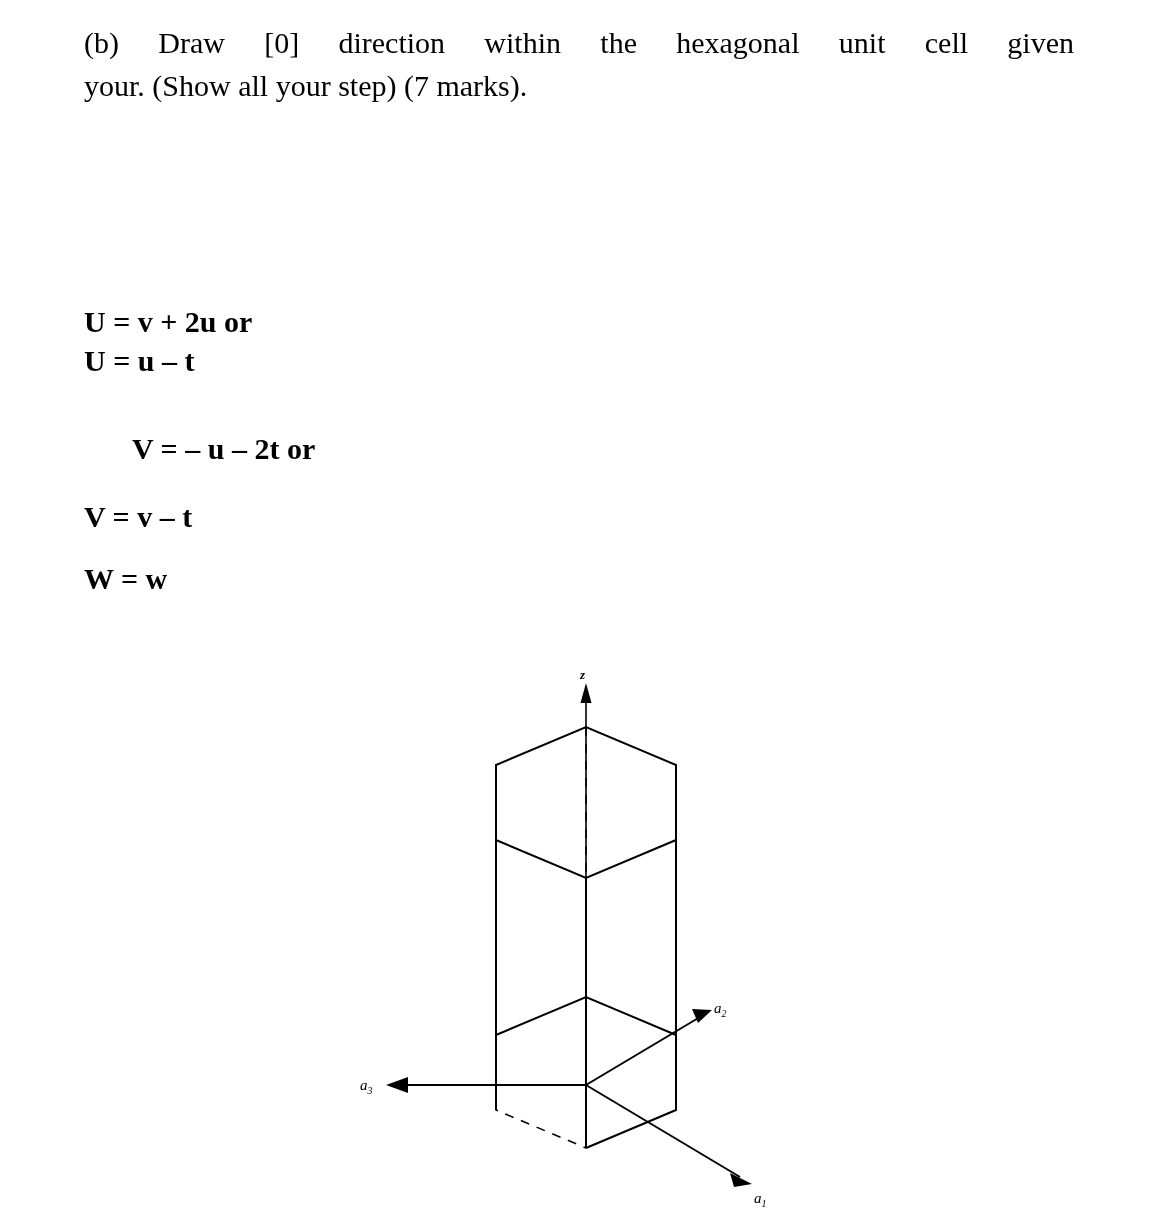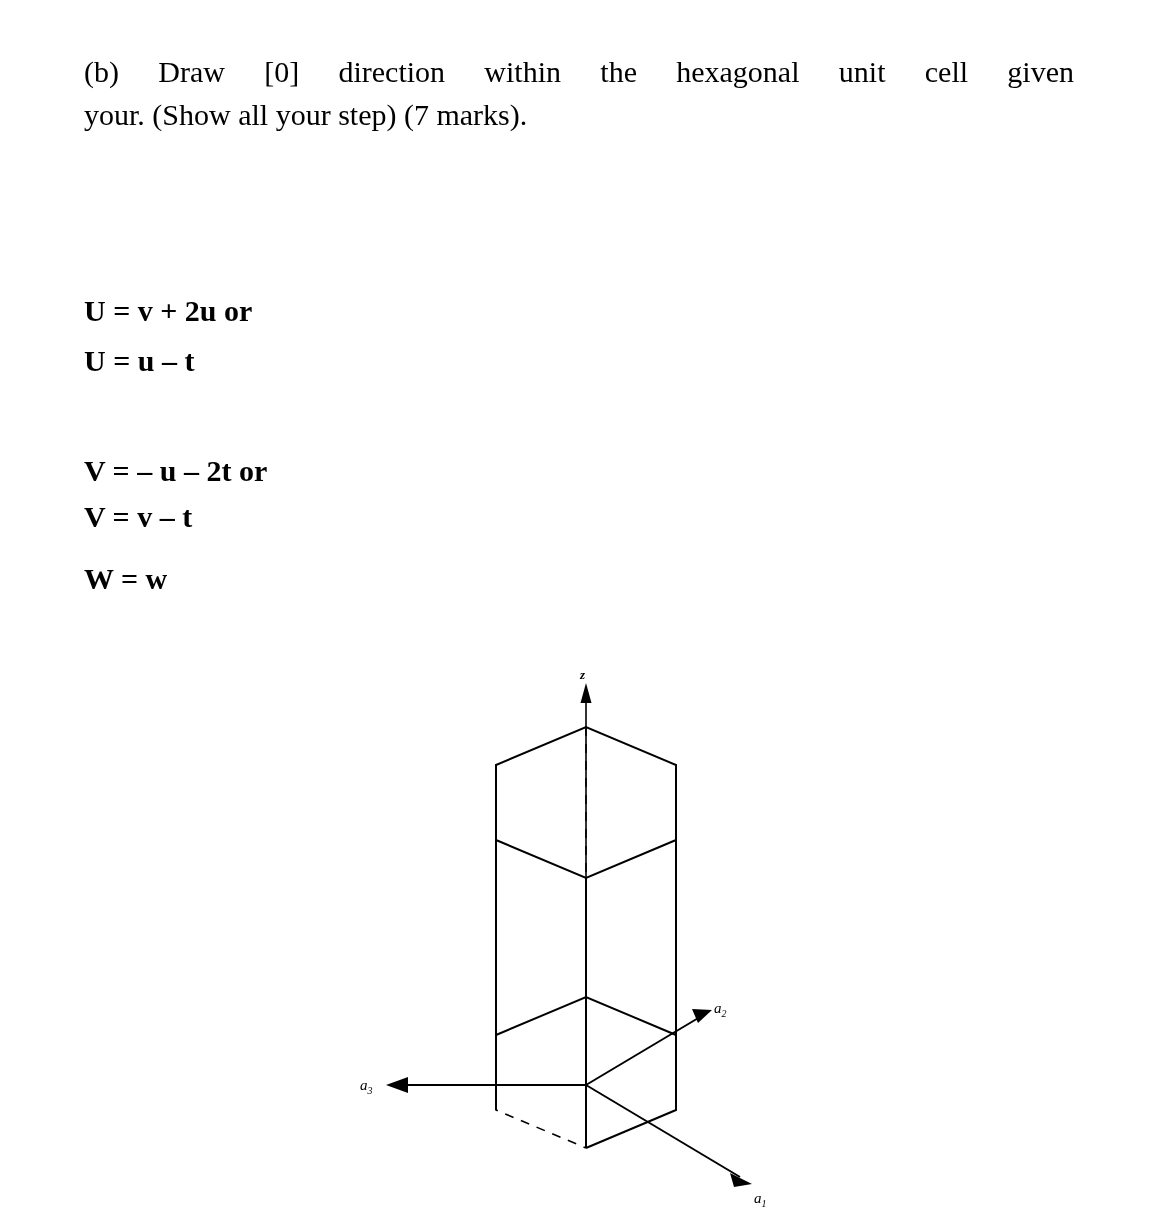--- a/index.html
+++ b/index.html
@@ -18,21 +18,20 @@
   .page {
     position: absolute;
     left: 0; top: 0;
     width: 1150px;
     height: 1221px;
   }
   .text-block {
     position: absolute;
     left: 84px;
     width: 990px;
-    margin-top: 29px;
   }
   .q-para {
     top: 22px;
     font-size: 30px;
     line-height: 1.42;
     text-align: justify;
   }
   .q-para .bold { font-weight: normal; }
   .justify-line {
     display: block;
@@ -49,23 +48,23 @@
     text-align: justify;
     text-align-last: justify;
   }
   .eq {
     position: absolute;
     left: 84px;
     font-size: 30px;
     font-weight: bold;
     white-space: nowrap;
   }
-  .eq1 { top: 294px; }
+  .eq1 { top: 305px; }
   .eq2 { top: 344px; }
-  .eq3 { top: 454px; }
+  .eq3 { top: 432px; margin-left: 48px; }
   .eq4 { top: 500px; }
   .eq5 { top: 562px; }
 
   .figure {
     position: absolute;
     left: 330px;
     top: 665px;
     width: 500px;
     height: 545px;
   }

